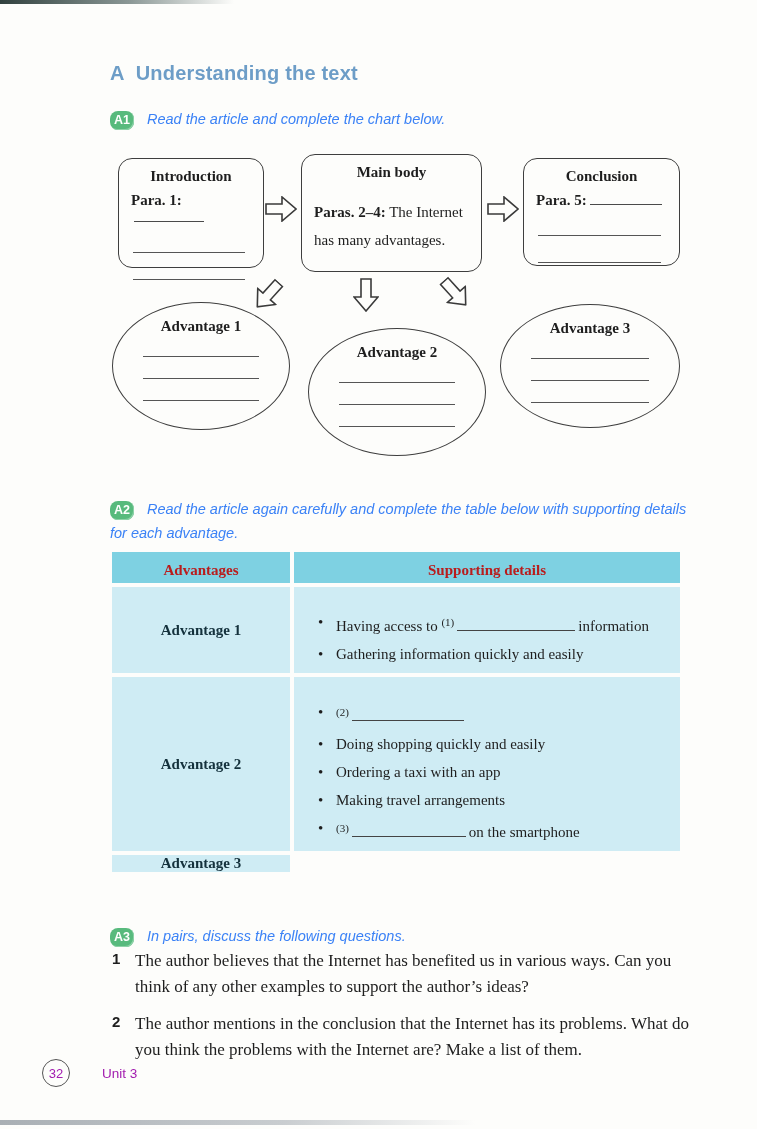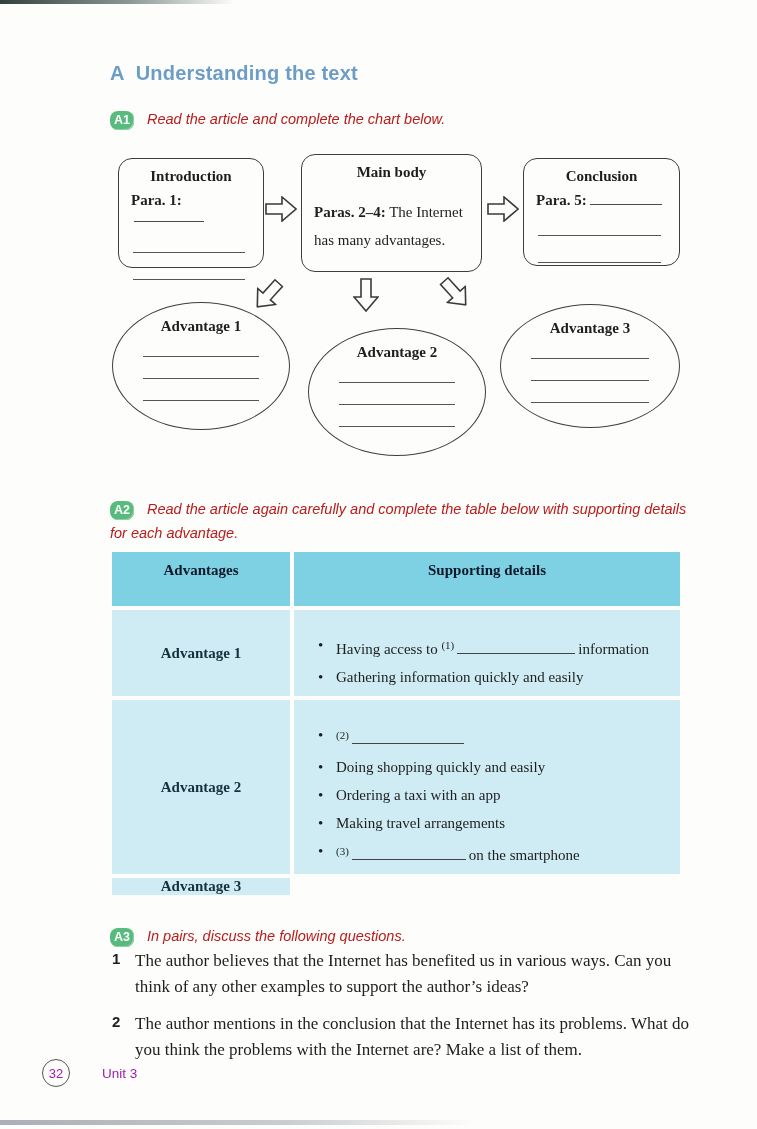--- a/index.html
+++ b/index.html
@@ -28,21 +28,21 @@
   
   .task { position:absolute; left:110px; width:586px; line-height:1.5; }
   .task-a1 { top:107px; }
   .task-a2 { top:497px; }
   .task-a3 { top:924px; }
   .badge { display:inline-block; background:#58ba7d; color:#fff;
     font-family:"Liberation Sans", sans-serif; font-weight:bold;
     font-size:12.5px; line-height:1; padding:3px 4px 3px; border-radius:8px;
     margin-right:9px; box-shadow: inset -1px -1px 0 #8ed2a8; }
   .instr { font-family:"Liberation Sans", sans-serif; font-style:italic;
-    font-size:14.5px; color:#b91c1c; }
+    font-size:14.5px; color:#3b82f6; }
 
   
   .chart { position:absolute; left:112px; top:150px; width:568px; height:322px; }
   .fc-box { position:absolute; border:1.6px solid #3e3e3e; border-radius:14px;
     background:transparent; padding:9px 12px 8px; font-size:15px; }
   .box1 { left:6px;   top:8px; width:146px; height:110px; }
   .box2 { left:189px; top:4px; width:181px; height:118px; }
   .box3 { left:411px; top:8px; width:157px; height:108px; }
   .fc-title { text-align:center; font-weight:bold; margin-bottom:7px; }
   .fc-line b { font-weight:bold; }
@@ -62,22 +62,22 @@
   .arrow { position:absolute; }
   .a-r1 { left:153px; top:46px; }
   .a-r2 { left:375px; top:46px; }
   .a-d-left  { left:143px; top:128px; transform:rotate(42deg); }
   .a-d-mid   { left:241px; top:128px; }
   .a-d-right { left:330px; top:126px; transform:rotate(-42deg); }
 
   
   .a2table { position:absolute; left:112px; top:552px; width:568px;
     display:grid; grid-template-columns:178px 1fr; gap:4px; font-size:15px; }
-  .th { background:#7ed1e2; color:#0f172a; font-weight:bold; text-align:center;
-    padding:10px 0 27px; }
+  .th { background:#7ed1e2; color:#b91c1c; font-weight:bold; text-align:center;
+    padding:10px 0 4px; }
   .cell-label { background:#cfecf4; display:flex; align-items:center;
     justify-content:center; font-weight:bold; color:#14313c; }
   .cell-details { background:#cfecf4; padding:21px 8px 5px 4px; }
   ul.bullets { list-style:none; margin:0; padding:0 0 0 20px; }
   .bullets li { position:relative; padding-left:18px; line-height:28px; }
   .bullets li::before { content:"\2022"; position:absolute; left:0; top:0; }
   .sup { font-size:11px; vertical-align:5px; }
   .bl { display:inline-block; border-bottom:1.2px solid #444; height:12px; margin:0 3px; }
 
   

